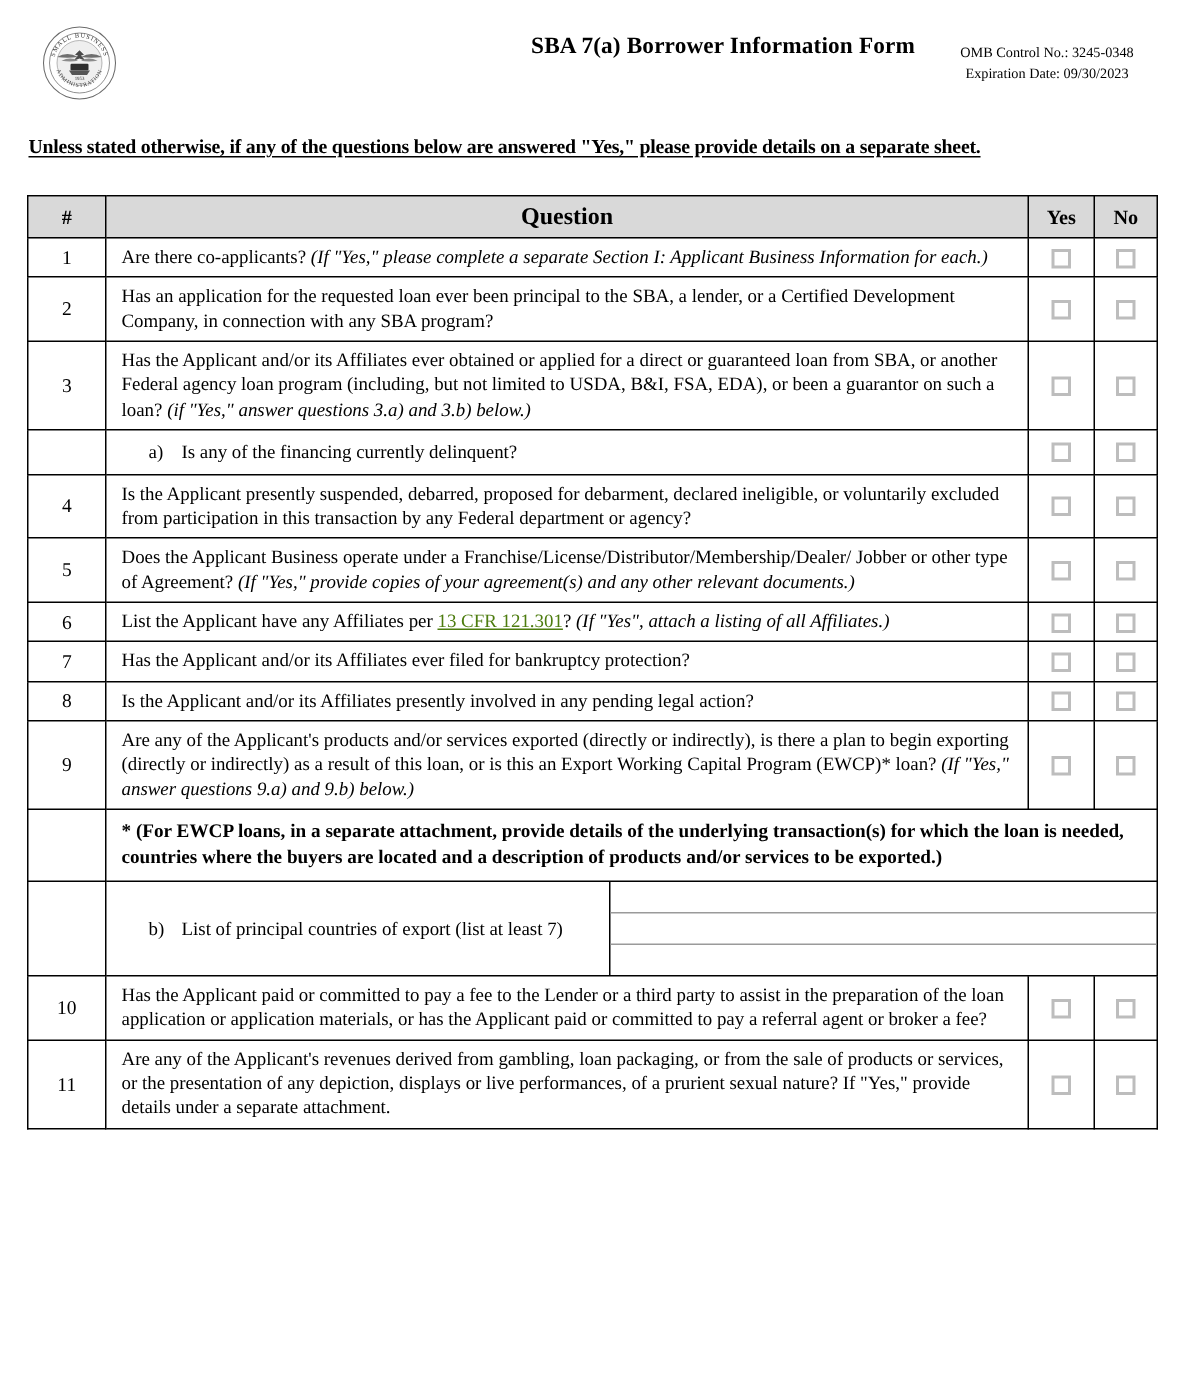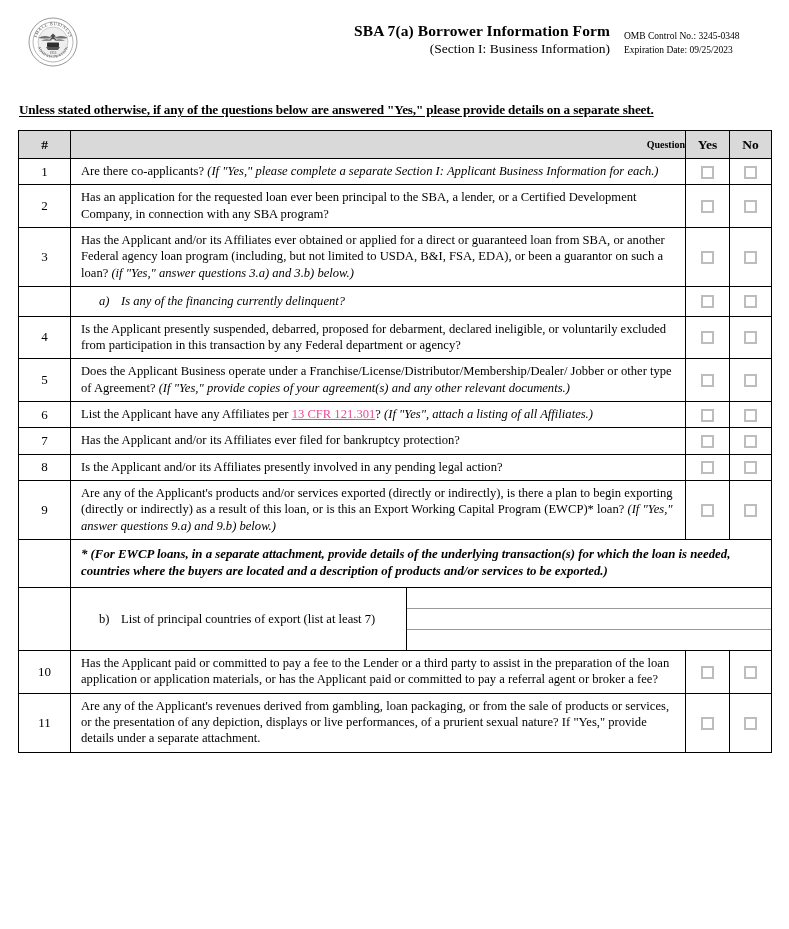--- a/index.html
+++ b/index.html
@@ -52,39 +52,38 @@
   .form-subtitle {
     font-size: 13.5px;
     line-height: 1.2;
     margin-top: 1px;
   }
 
   .omb-block {
     position: absolute;
     right: 17px;
     top: 30px;
-    text-align: left;
+    text-align: center;
     font-size: 9.5px;
     line-height: 1.45;
     width: 148px;
   }
 
   
   .instruction {
     position: absolute;
     left: 19px;
     top: 90px;
     width: 752px;
     font-size: 13.2px;
     font-weight: bold;
     text-decoration: underline;
     text-underline-offset: 2px;
     letter-spacing: -0.15px;
     white-space: nowrap;
-    margin-top: 12px;
   }
 
   
   .qtable {
     position: absolute;
     left: 18px;
     top: 130px;
     width: 753px;
     border-collapse: collapse;
     table-layout: fixed;
@@ -102,48 +101,47 @@
   col.c-no   { width: 42px; }
 
   thead th {
     background: #d9d9d9;
     font-weight: bold;
     text-align: center;
     font-size: 13.5px;
     height: 27px;
     line-height: 27px;
   }
-  thead th.h-q { font-size: 10px; text-align: right; }
+  thead th.h-q { font-size: 16px; }
 
   td.num {
     text-align: center;
     font-size: 13px;
     vertical-align: middle;
   }
 
   td.qcell {
     padding: 4px 7px 5px 10px;
     line-height: 1.30;
     text-align: left;
   }
   td.qcell.sub {
     padding-left: 28px;
     padding-top: 6px;
     padding-bottom: 6px;
-    font-style: italic;
   }
   .sub-label {
     display: inline-block;
     min-width: 22px;
   }
 
   .it { font-style: italic; }
 
   a.cfr-link {
-    color: #ec4899;
+    color: #4d7c0f;
   }
 
   td.ck {
     text-align: center;
     vertical-align: middle;
   }
   .checkbox {
     display: inline-block;
     width: 9px;
     height: 9px;
@@ -156,21 +154,20 @@
   td.money {
     padding: 6px 0 6px 11px;
     font-size: 13px;
     vertical-align: middle;
   }
 
   td.notecell {
     padding: 6px 9px 7px 10px;
     line-height: 1.32;
     font-weight: bold;
-    font-style: italic;
     font-size: 12.8px;
   }
 
   
   td.bsplit {
     padding: 0;
     vertical-align: middle;
   }
   .bsplit-wrap {
     display: flex;
@@ -227,26 +224,25 @@
         <path d="M26 47 Q38 41 48 47 Q38 49 26 47 Z" fill="#8c8c8c"></path>
         <path d="M74 47 Q62 41 52 47 Q62 49 74 47 Z" fill="#8c8c8c"></path>
         <rect x="38" y="51" width="24" height="9" rx="1.5" fill="#2e2e2e"></rect>
         <path d="M36 60 L64 60 L60 66 L40 66 Z" fill="#555555"></path>
         <text x="50" y="73" font-family="Liberation Serif, serif" font-size="6.5" fill="#3a3a3a" text-anchor="middle">1953</text>
       </svg>
     </div>
 
     <div class="title-block">
       <div class="form-title">SBA 7(a) Borrower Information Form</div>
-      <div class="form-subtitle">(Section I: Business Information)</div>
     </div>
 
     <div class="omb-block">
       <div>OMB Control No.: 3245-0348</div>
-      <div>Expiration Date: 09/25/2023</div>
+      <div>Expiration Date: 09/30/2023</div>
     </div>
   </div>
 
   <div class="instruction">Unless stated otherwise, if any of the questions below are answered "Yes," please provide details on a separate sheet.</div>
 
   <table class="qtable">
     <colgroup>
       <col class="c-num">
         <col class="c-q">
         <col class="c-yes">

